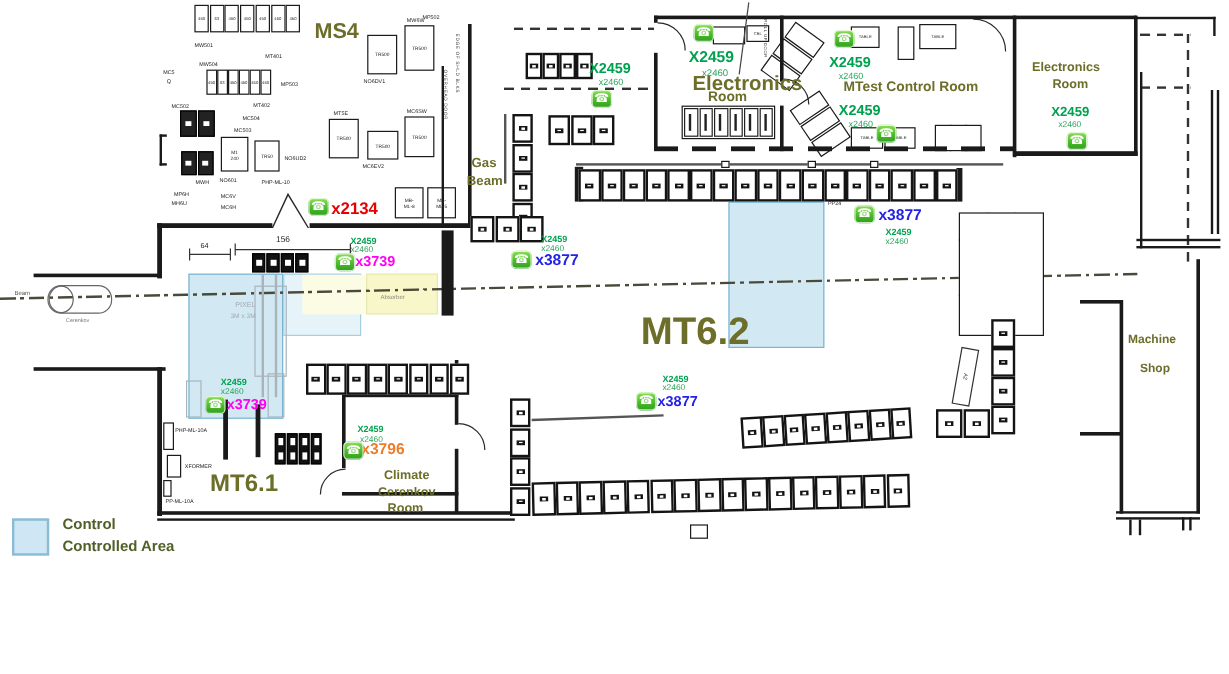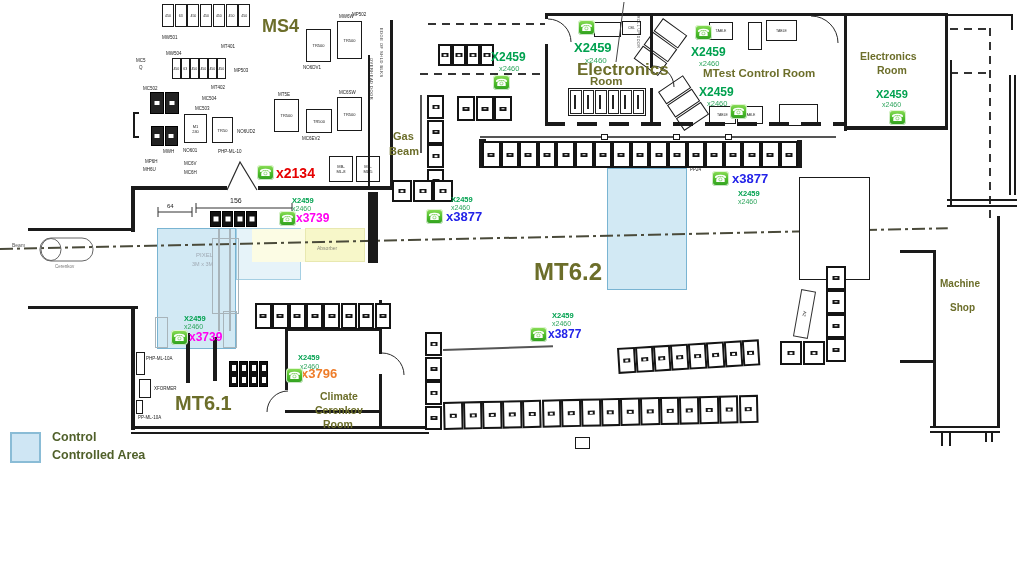--- a/index.html
+++ b/index.html
@@ -104,21 +104,21 @@
     <path d="M382,353 A22,22 0 0 1 404,375" fill="none" stroke="#2a2a2a" stroke-width="1"></path>
     <path d="M624,2 L616,62" fill="none" stroke="#444" stroke-width="1"></path>
     <rect x="40" y="238" width="53" height="23" rx="11" fill="none" stroke="#666" stroke-width="1"></rect>
     <ellipse cx="51" cy="249.5" rx="10" ry="11" fill="none" stroke="#666" stroke-width="1"></ellipse>
     <path d="M158,212 L192,212 M158,207 L158,217 M192,207 L192,217" stroke="#333" stroke-width="1" fill="none"></path>
     <path d="M196,208 L292,208 M196,203 L196,213 M292,203 L292,213" stroke="#333" stroke-width="1" fill="none"></path>
   </svg>
 
   <span class="lbl olive" style="left:262px;top:16px;font-size:18px;">MS4</span>
   <span class="lbl olive" style="left:175px;top:392px;font-size:20px;">MT6.1</span>
-  <span class="lbl olive" style="left:534px;top:258px;font-size:24px;">MT6.2</span>
+  <span class="lbl olive" style="left:534px;top:258px;font-size:32px;">MT6.2</span>
   <span class="lbl olive" style="left:393px;top:130px;font-size:11px;">Gas</span>
   <span class="lbl olive" style="left:389px;top:145px;font-size:11px;">Beam</span>
   <span class="lbl olive" style="left:577px;top:60px;font-size:17px;">Electronics</span>
   <span class="lbl olive" style="left:590px;top:75px;font-size:11.5px;">Room</span>
   <span class="lbl olive" style="left:703px;top:67px;font-size:11.5px;">MTest Control Room</span>
   <span class="lbl olive" style="left:860px;top:50px;font-size:10.5px;">Electronics</span>
   <span class="lbl olive" style="left:877px;top:64px;font-size:10.5px;">Room</span>
   <span class="lbl olive" style="left:940px;top:278px;font-size:10px;">Machine</span>
   <span class="lbl olive" style="left:950px;top:302px;font-size:10px;">Shop</span>
   <span class="lbl olive" style="left:320px;top:390px;font-size:10.5px;">Climate</span>

